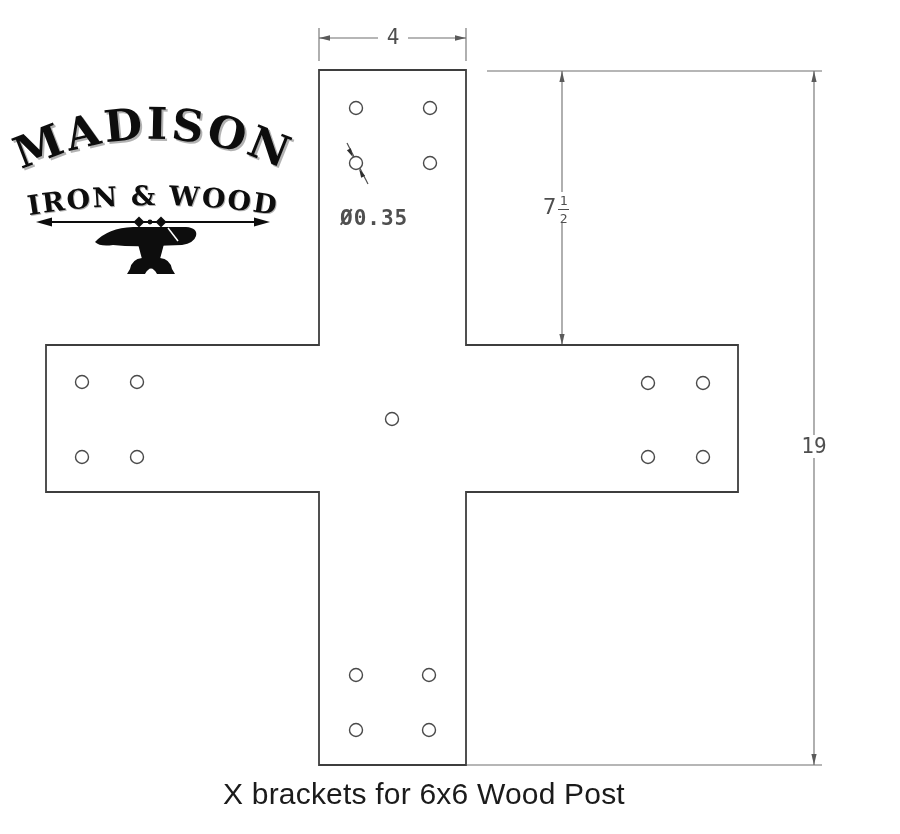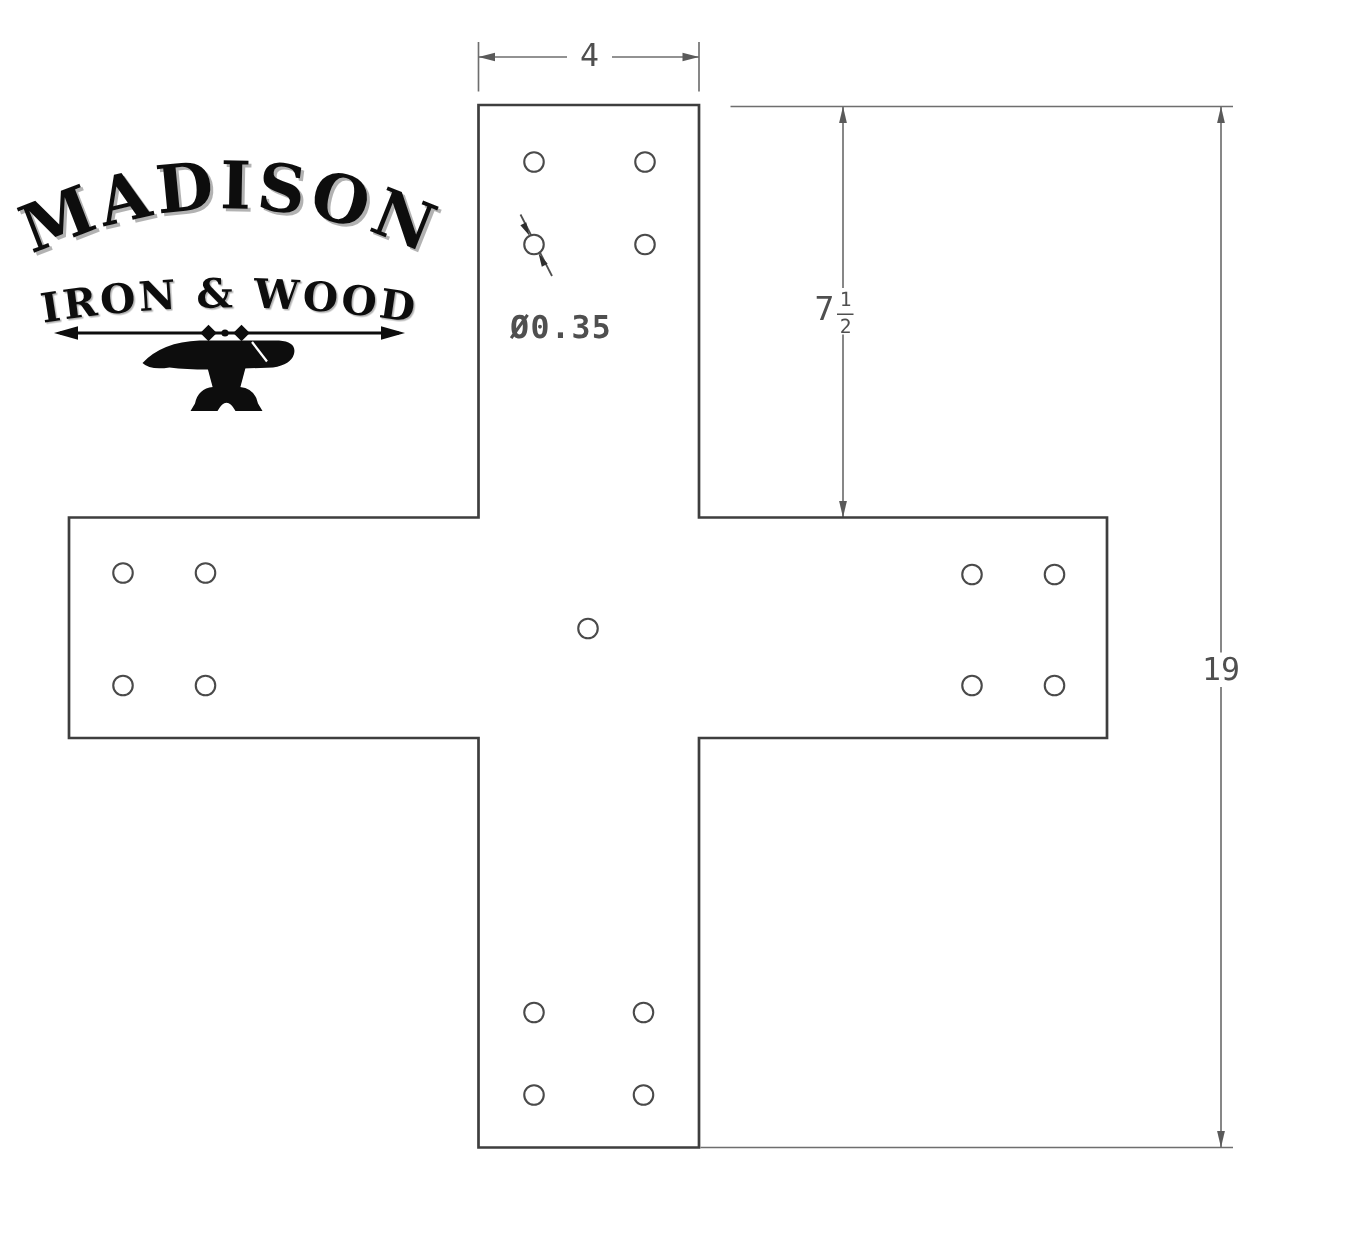--- a/index.html
+++ b/index.html
@@ -134,13 +134,14 @@
       <span>1</span>
       <span class="fbar"></span>
       <span>2</span>
     </span>
   </div>
 
   <div class="dimtext dim-total">19</div>
 
   <div class="dimtext holecall">Ø0.35</div>
 
+  <div class="caption">X brackets for 6x6 Wood Post</div>
 </div>
 
 </body></html>

